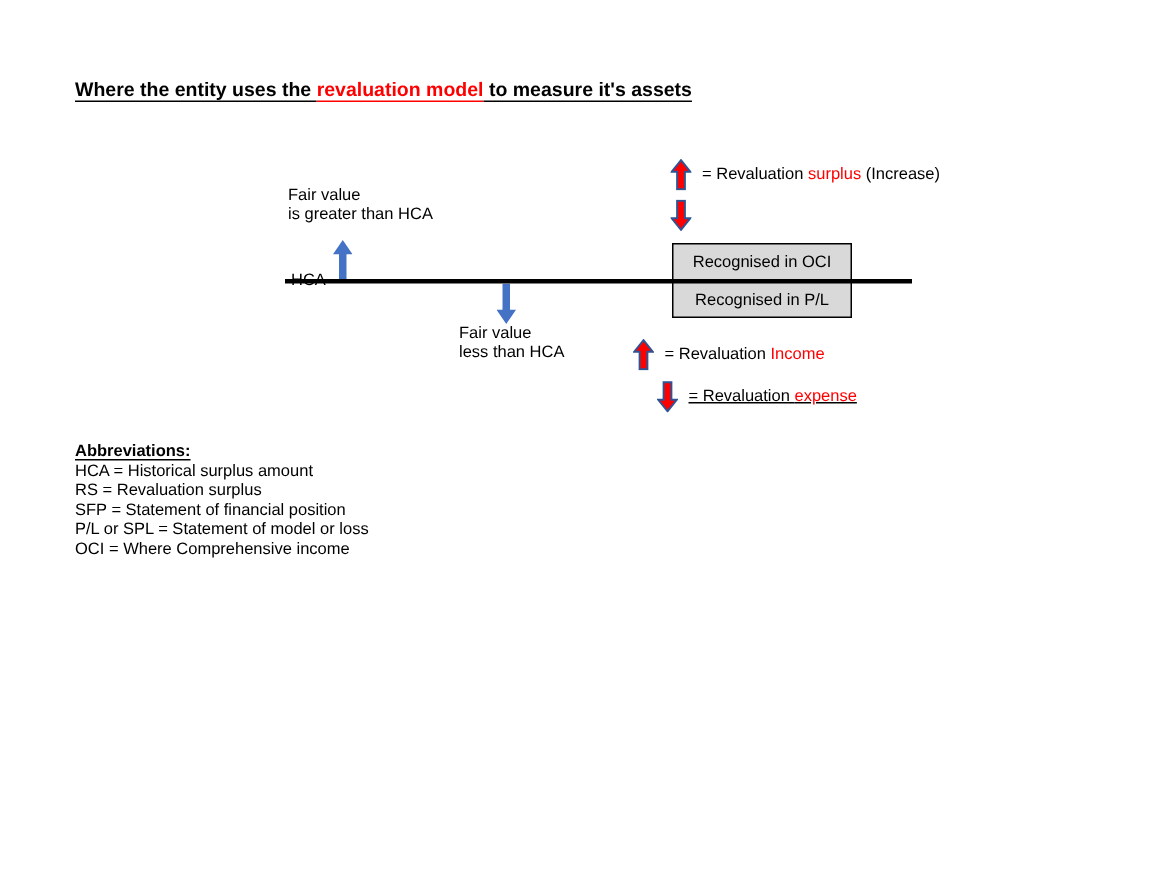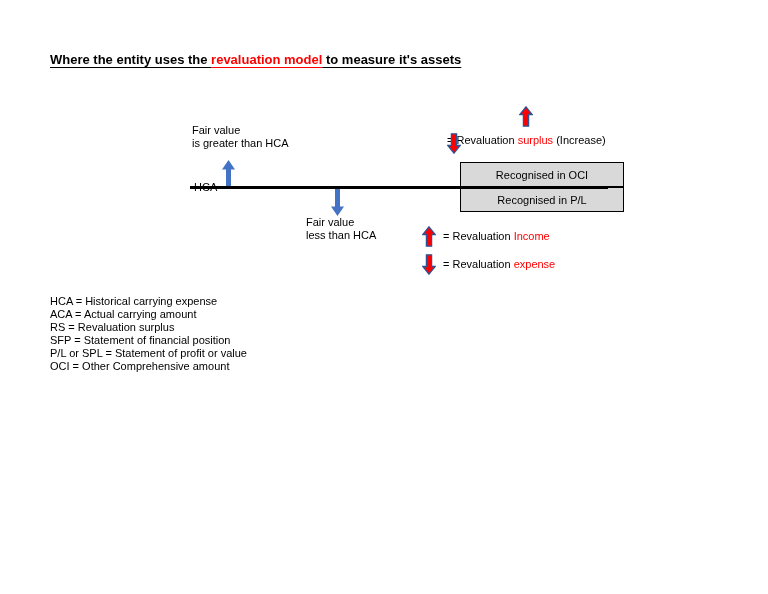--- a/index.html
+++ b/index.html
@@ -33,37 +33,37 @@
   .arrow-down { transform: scaleY(-1); }
 
   .red-arrow polygon {
     fill: var(--red-arrow-fill, #ff0000);
     stroke: var(--red-arrow-outline, #2f5496);
     stroke-width: 1.3;
     stroke-linejoin: miter;
   }
 
   .box {
-    left: 460px; width: 164px; height: 25px;
+    left: 448px; width: 120px; height: 25px;
     background: var(--box-fill, #d9d9d9);
     border: 1px solid #000;
     display: flex; align-items: center; justify-content: center;
     font-size: 11px; z-index: 2; box-sizing: border-box;
   }
   .box-oci { top: 162px; }
   .box-pl  { top: 187px; }
 
   .legend-row {
     display: flex; align-items: center; gap: 7px;
     font-size: 11px; white-space: nowrap; z-index: 3;
   }
-  .lr1 { left: 447px; top: 106px; flex-direction: column; }
+  .lr1 { left: 447px; top: 106px; }
   .lr2 { left: 447px; top: 133px; }
   .lr3 { left: 422px; top: 226px; }
-  .lr4 { left: 422px; top: 254px; }
+  .lr4 { left: 438px; top: 254px; text-decoration: underline; }
 
   .abbr { left: 50px; top: 295px; font-size: 11px; line-height: 13px; }
   .abbr-head { font-weight: bold; text-decoration: underline; text-underline-offset: 2px; }
 </style>
 </head>
 <body>
 
 <div class="abs title">
   <span>Where the entity uses the </span><span class="red">revaluation model</span><span> to measure it's assets</span>
 </div>
@@ -118,19 +118,19 @@
 </div>
 
 <div class="abs legend-row lr4">
   <svg class="red-arrow arrow-down" width="14" height="21" viewBox="0 0 14 21">
     <polygon points="7,0.8 13.2,8.5 9.6,8.5 9.6,20.2 4.4,20.2 4.4,8.5 0.8,8.5"></polygon>
   </svg>
   <span class="txt"><span>= Revaluation </span><span class="red">expense</span><span></span></span>
 </div>
 
 <div class="abs abbr">
-  <div>HCA = Historical carrying expense</div>
-  <div>ACA = Actual carrying amount</div>
+  <div class="abbr-head">Abbreviations:</div>
+  <div>HCA = Historical surplus amount</div>
   <div>RS = Revaluation surplus</div>
   <div>SFP = Statement of financial position</div>
-  <div>P/L or SPL = Statement of profit or value</div>
-  <div>OCI = Other Comprehensive amount</div>
+  <div>P/L or SPL = Statement of model or loss</div>
+  <div>OCI = Where Comprehensive income</div>
 </div>
 
 </body></html>

